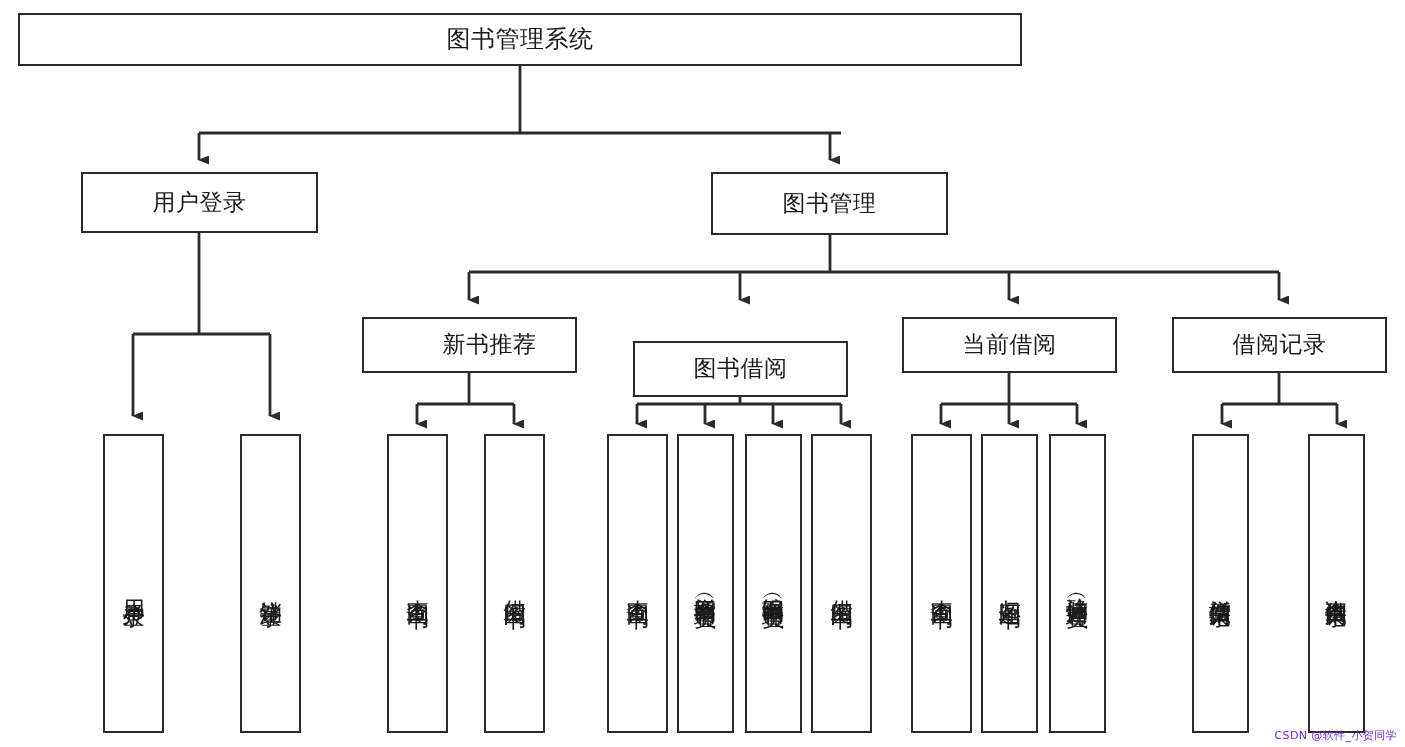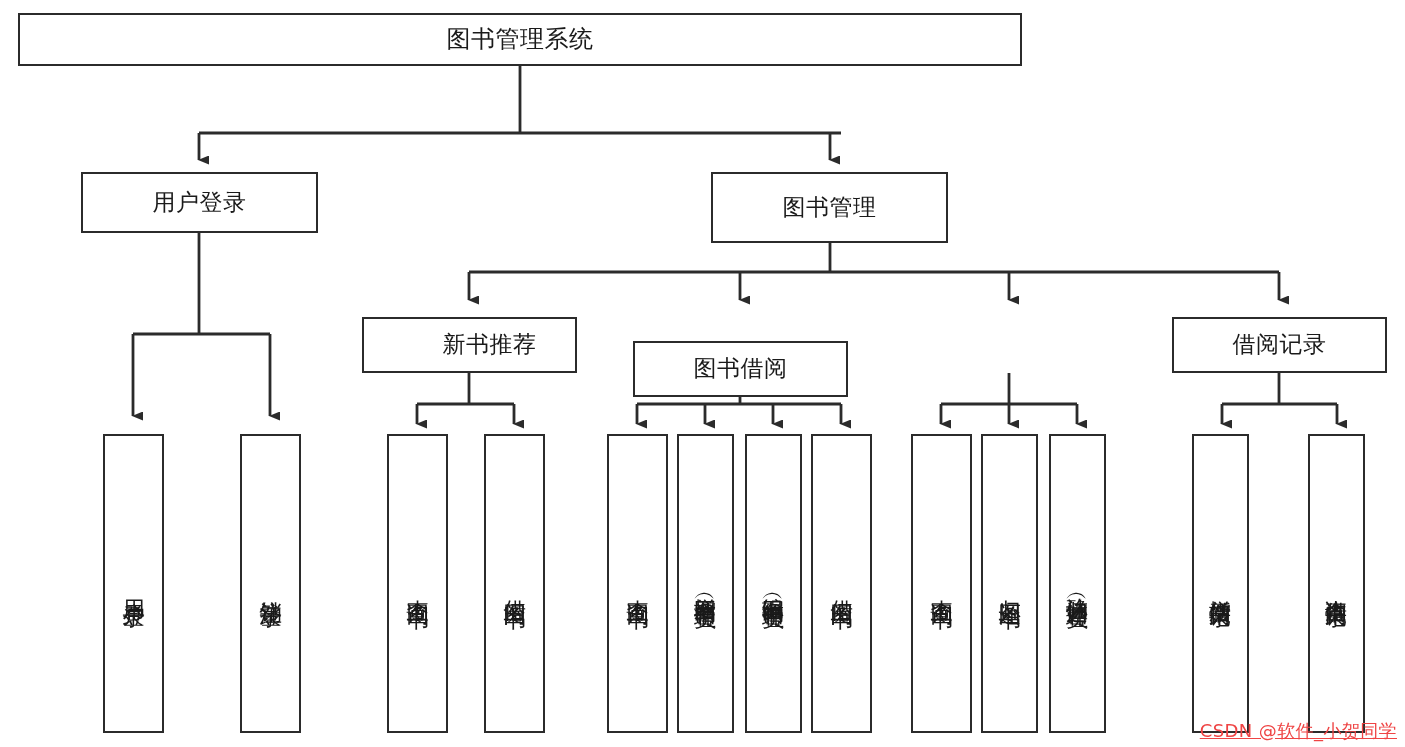--- a/index.html
+++ b/index.html
@@ -69,26 +69,25 @@
     white-space: nowrap;
   }
   .node.vertical.tall-text .node-label {
     letter-spacing: 1.5px;
     font-size: 22px;
   }
   #watermark {
     position: absolute;
     right: 8px;
     bottom: 4px;
-    font-size: 18px;
-    color: #ef4444;
+    font-size: 11px;
+    color: #6d28d9;
     white-space: nowrap;
     letter-spacing: 0.4px;
     font-family: "DejaVu Sans", "Liberation Sans", sans-serif;
-    text-decoration: underline;
   }
 </style>
 </head>
 <body>
 
 <div id="diagram-root">
 
   <svg id="connector-layer" viewBox="0 0 1405 747" width="1405" height="747" xmlns="http://www.w3.org/2000/svg">
     <defs>
       <marker id="arrow" markerWidth="10" markerHeight="11" refX="4.5" refY="10" orient="auto" markerUnits="userSpaceOnUse">
@@ -139,30 +138,33 @@
     </g>
   </svg>
 
   <div class="node root horizontal" style="left:18px; top:13px; width:1004px; height:53px;">
     <span class="node-label">图书管理系统</span>
   </div>
 
   <div class="node horizontal" style="left:81px; top:172px; width:237px; height:61px;">
     <span class="node-label">用户登录</span>
   </div>
-  <div class="node horizontal" style="left:711px; top:172px; width:237px; height:71px;">
+  <div class="node horizontal" style="left:711px; top:172px; width:237px; height:63px;">
     <span class="node-label">图书管理</span>
   </div>
 
   <div class="node horizontal" style="left:362px; top:317px; width:215px; height:56px;padding-left:40px;">
     <span class="node-label">新书推荐</span>
   </div>
   <div class="node horizontal" style="left:633px; top:317px; width:215px; height:56px;margin-top:24px;">
     <span class="node-label">图书借阅</span>
   </div>
+  <div class="node horizontal" style="left:902px; top:317px; width:215px; height:56px;">
+    <span class="node-label">当前借阅</span>
+  </div>
   <div class="node horizontal" style="left:1172px; top:317px; width:215px; height:56px;">
     <span class="node-label">借阅记录</span>
   </div>
 
   <div class="node vertical" style="left:103px; top:434px; width:61px; height:299px;">
     <span class="node-label">用户登录</span>
   </div>
   <div class="node vertical" style="left:240px; top:434px; width:61px; height:299px;">
     <span class="node-label">注销登录</span>
   </div>

